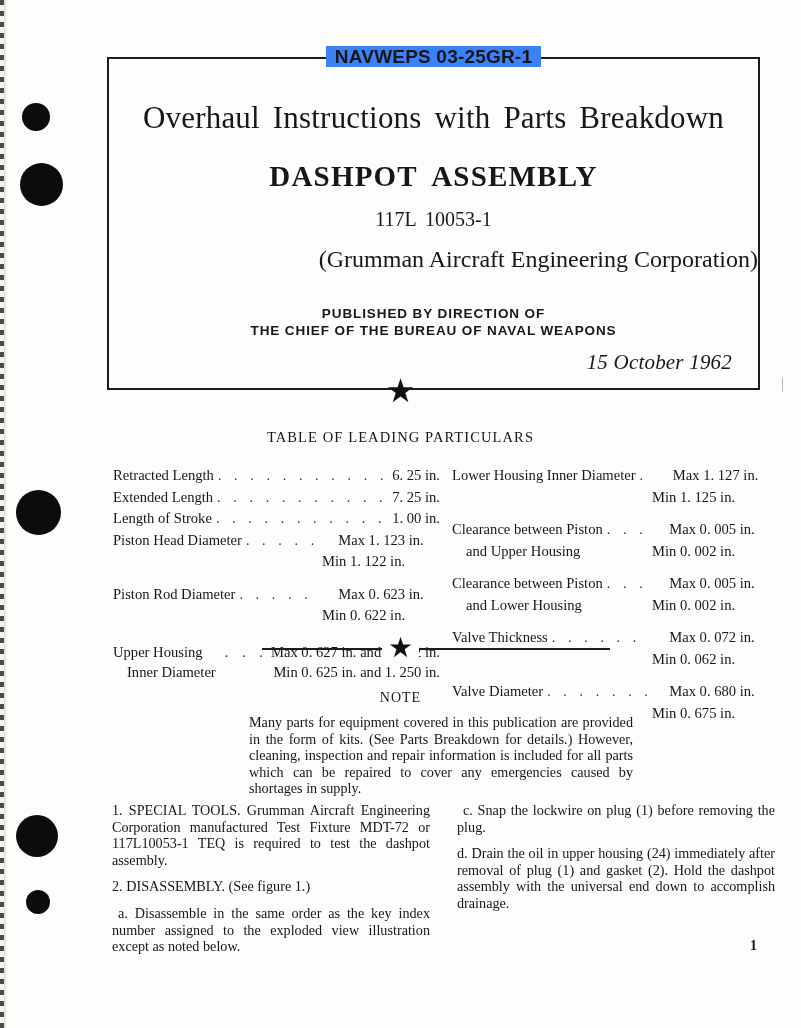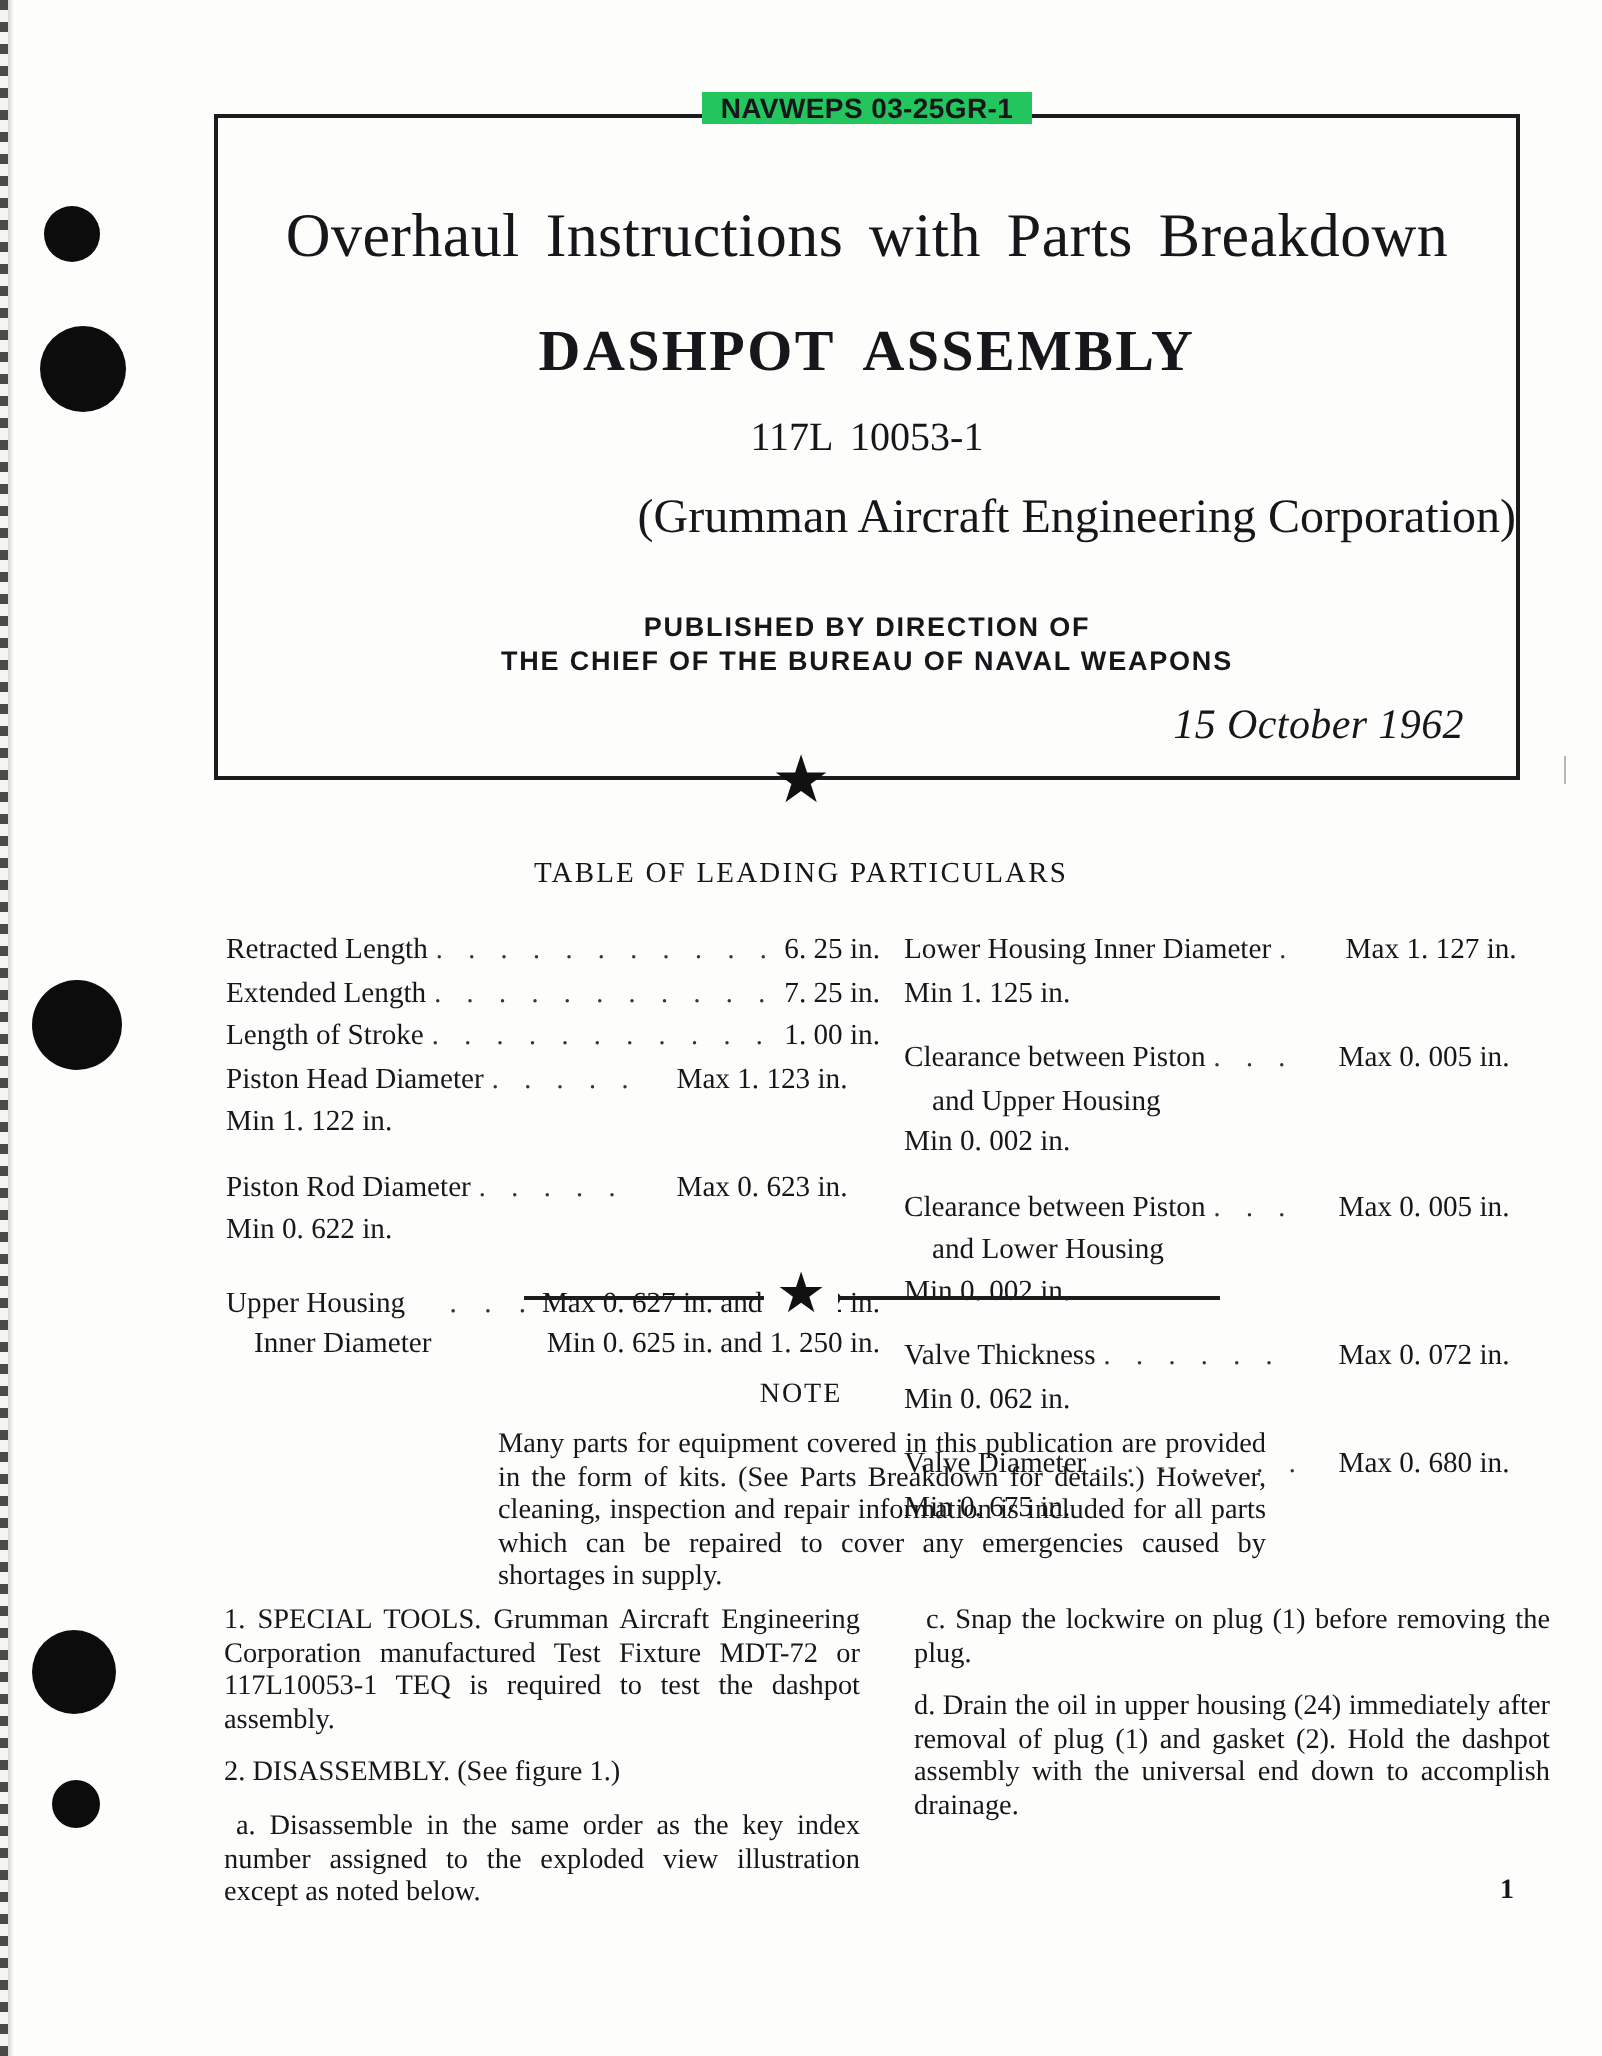--- a/index.html
+++ b/index.html
@@ -49,24 +49,24 @@
     box-sizing: border-box;
   }
   .doc-number-wrap {
     position: absolute;
     left: 107px; top: 46px;
     width: 653px;
     text-align: center;
     z-index: 3;
   }
   .doc-number-wrap span {
-    background: #22c55e;
+    background: #3b82f6;
     padding: 0 9px;
     font-family: "Liberation Sans", "DejaVu Sans", sans-serif;
-    font-size: 14px;
+    font-size: 19px;
     font-weight: 700;
     letter-spacing: .2px;
   }
 
   .t-main {
     position: absolute;
     left: 0; right: 0; top: 41px;
     text-align: center;
     font-size: 31px;
     letter-spacing: .2px;
@@ -186,21 +186,20 @@
     color: #333;
     font-size: 14px;
     white-space: nowrap;
     min-width: 12px;
   }
   .row .value { flex: 0 0 auto; }
   .row .value.mm { width: 118px; text-align: center; }
   .subrow {
     display: flex;
     white-space: nowrap;
-    flex-direction: column;
   }
   .subrow .sp { flex: 1 1 auto; }
   .subrow .value.mm { flex: 0 0 auto; width: 118px; text-align: left; }
 
   
   .row2 { display: flex; white-space: nowrap; }
   .row2 .lcol { width: 150px; }
   .row2 .leader2 {
     width: 62px;
     letter-spacing: 5px;

